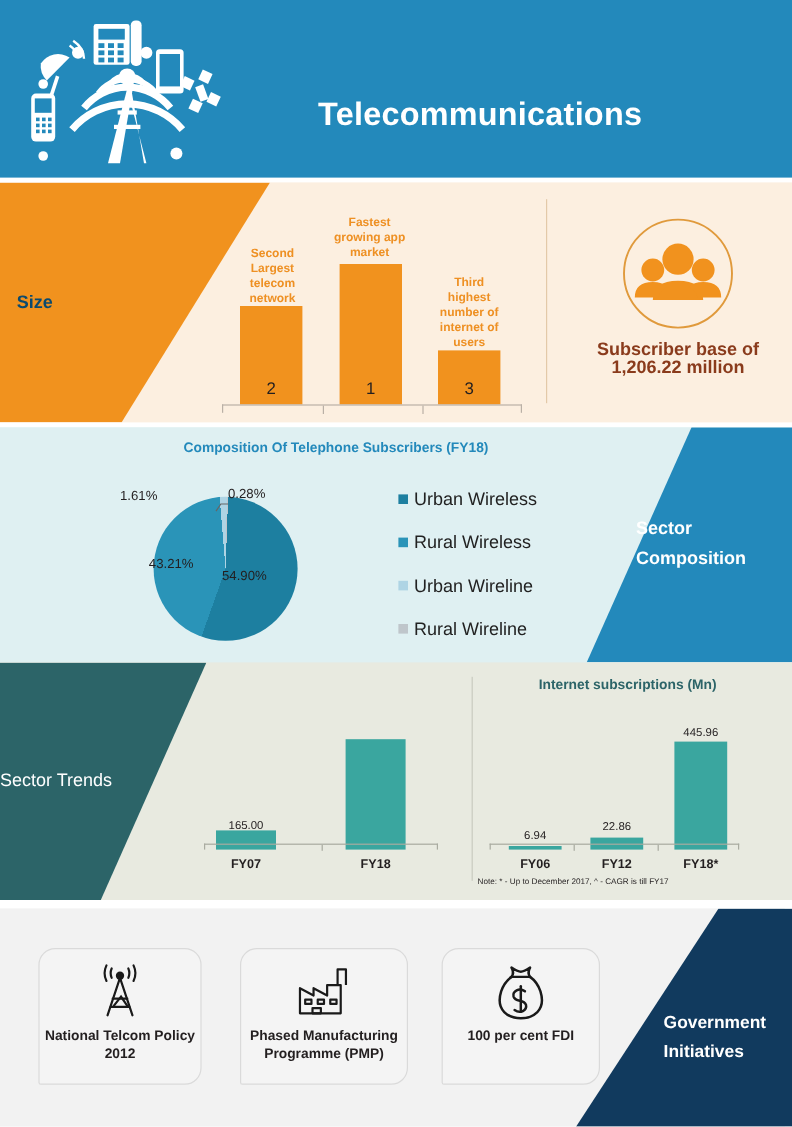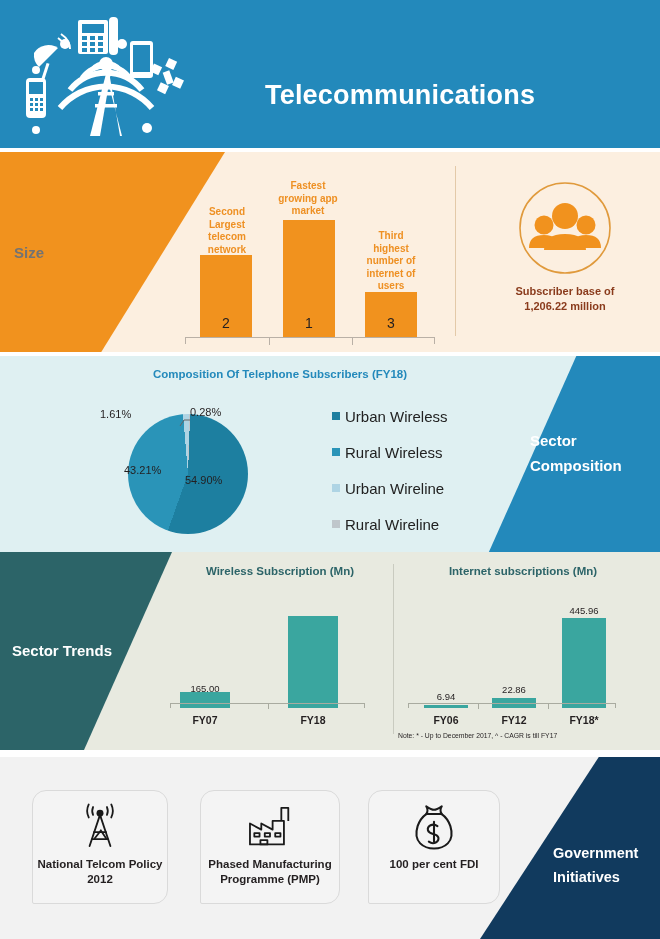--- a/index.html
+++ b/index.html
@@ -29,21 +29,21 @@
     position:absolute; left:0; top:152px; width:660px; height:200px;
     background:#FCEFE0;
   }
   .size-tab {
     position:absolute; left:0; top:0; width:225px; height:200px;
     background: var(--orange, #F1921E);
     clip-path: polygon(0 0, 100% 0, 45% 100%, 0 100%);
   }
   .size-tab-label {
     position:absolute; left:14px; top:92px;
-    color:#737373; font-size:15px; font-weight:bold;
+    color:#0c4a6e; font-size:15px; font-weight:bold;
   }
   .globalrank-title {
     position:absolute; left:228px; top:10px; width:226px; text-align:center;
     color:#8A3B1C; font-size:11.5px; font-weight:bold;
   }
   .rank-chart { position:absolute; left:185px; top:30px; width:250px; height:162px; }
   .rank-axis {
     position:absolute; left:0; bottom:0; width:250px; height:7px;
     border-top:1px solid #b9b0a6;
     border-left:1px solid #b9b0a6; border-right:1px solid #b9b0a6;
@@ -58,21 +58,21 @@
     position:absolute; text-align:center; color: var(--orange-txt, #EE9023);
     font-size:10px; font-weight:bold; line-height:12.5px;
   }
   .size-divider {
     position:absolute; left:455px; top:14px; width:1px; height:170px;
     background:#E3C9A8;
   }
   .subs-block { position:absolute; left:470px; top:28px; width:190px; text-align:center; }
   .subs-icon { margin:0 auto; width:96px; height:96px; }
   .subs-text {
-    margin-top:8px; color:#8A3B1C; font-size:11px; font-weight:bold; line-height:15px;
+    margin-top:8px; color:#8A3B1C; font-size:15px; font-weight:bold; line-height:15px;
   }
 
   
   .sec-comp {
     position:absolute; left:0; top:356px; width:660px; height:212px;
     background:#DFF0F2;
   }
   .comp-title {
     position:absolute; left:80px; top:12px; width:400px; text-align:center;
     color: var(--brand-blue, #2389BB); font-size:11.5px; font-weight:bold;
@@ -98,22 +98,22 @@
   .sec-trends {
     position:absolute; left:0; top:552px; width:660px; height:198px;
     background:#E8EAE0;
   }
   .trends-tab {
     position:absolute; left:0; top:0; width:200px; height:198px;
     background: var(--dark-teal, #2C6468);
     clip-path: polygon(0 0, 86% 0, 42% 100%, 0 100%);
   }
   .trends-tab-label {
-    position:absolute; left:12px; top:90px;
-    color:#ffffff; font-size:15px; font-weight:bold;
+    position:absolute; left:0; top:90px;
+    color:#ffffff; font-size:15px; font-weight:normal;
   }
   .chart-title-t {
     position:absolute; color: var(--dark-teal, #2C6468); font-size:11.5px;
     font-weight:bold; text-align:center;
   }
   .trend-divider {
     position:absolute; left:393px; top:12px; width:1px; height:170px;
     background:#c9cbc0;
   }
   .mini-chart { position:absolute; }
@@ -335,21 +335,20 @@
     <div class="comp-tab-label">
       <div>Sector</div>
       <div>Composition</div>
     </div>
   </div>
 
   <div class="sec-trends">
     <div class="trends-tab"></div>
     <div class="trends-tab-label">Sector Trends</div>
 
-    <div class="chart-title-t" style="left:170px; top:13px; width:220px;">Wireless Subscription (Mn)</div>
     <div class="mini-chart" style="left:170px; top:38px; width:215px; height:140px;">
       <div class="mini-val" style="left:2px; bottom:36px; width:66px;">165.00</div>
       <div class="mini-val" style="left:110px; bottom:94px; width:66px;">1183.41</div>
       <div class="mini-bar" style="left:10px; width:50px; height:16px;"></div>
       <div class="mini-bar" style="left:118px; width:50px; height:92px;"></div>
       <div class="mini-axis" style="width:195px;">
         <span class="tk" style="left:97px;"></span>
       </div>
       <div class="mini-cat" style="left:2px; width:66px;">FY07</div>
       <div class="mini-cat" style="left:110px; width:66px;">FY18</div>

